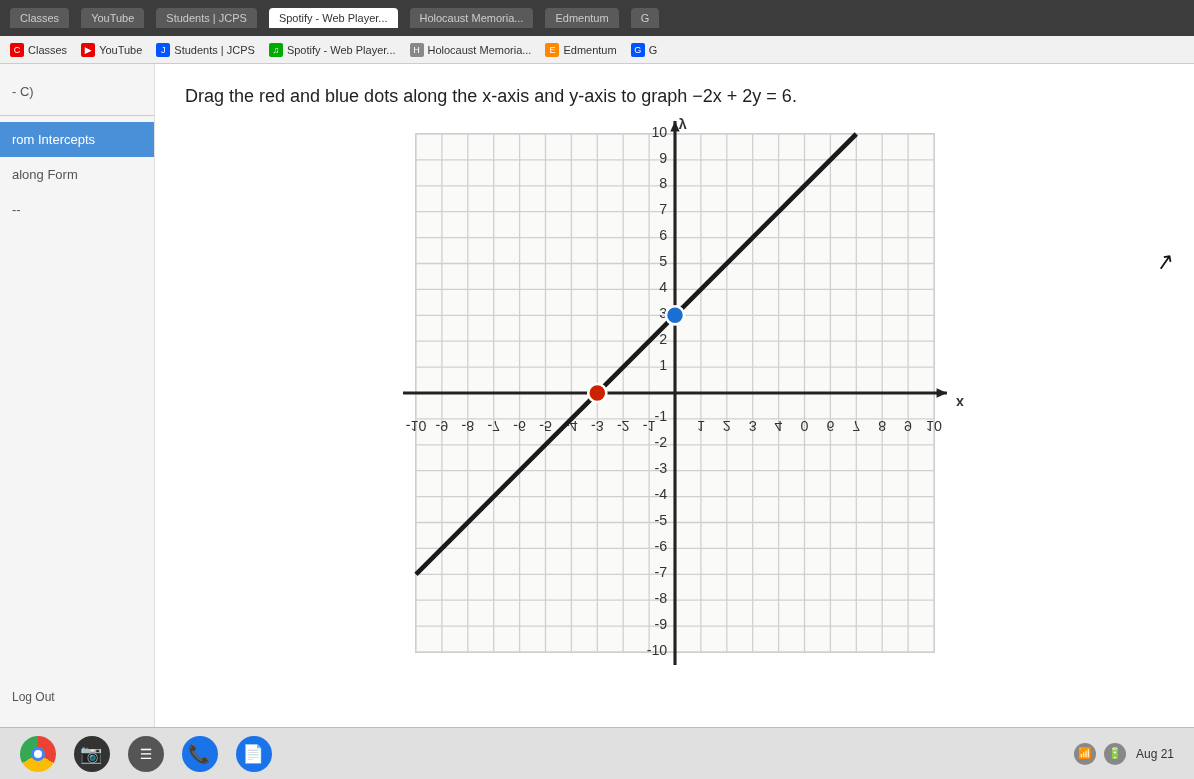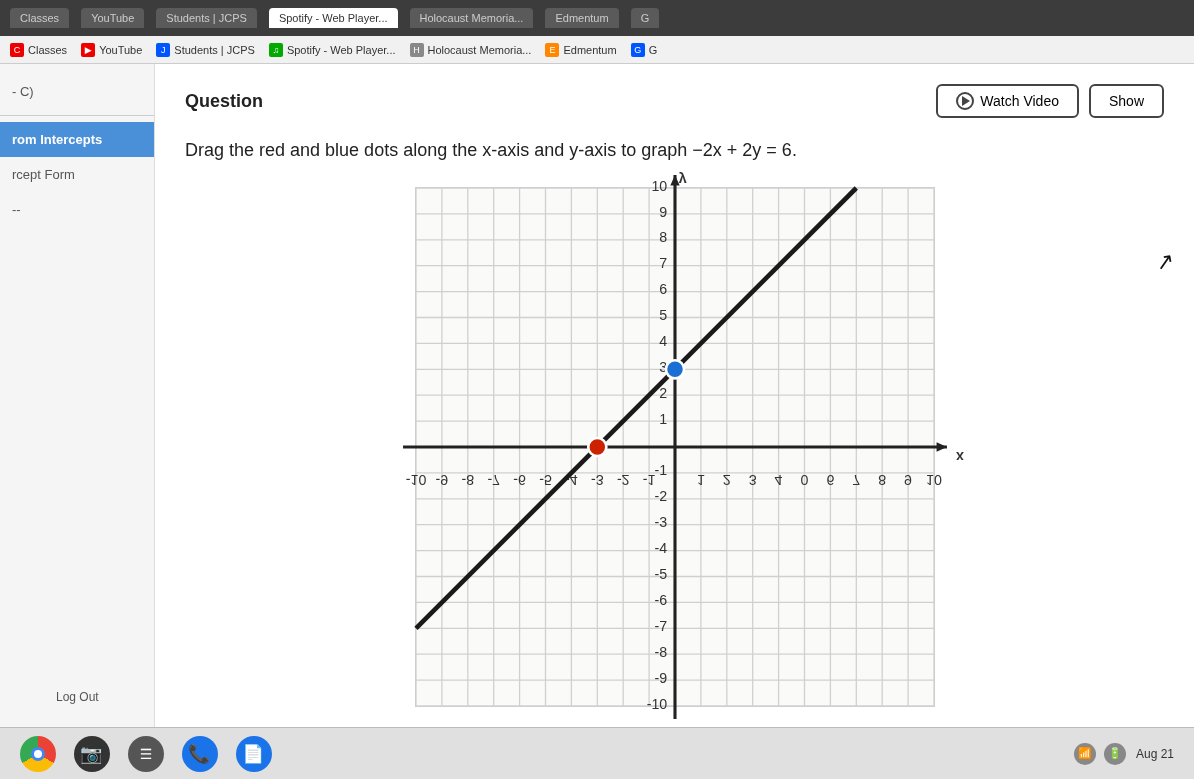--- a/index.html
+++ b/index.html
@@ -89,42 +89,41 @@
     }
     .sidebar-item {
       padding: 10px 12px;
       font-size: 13px;
       color: #333;
       cursor: pointer;
     }
     .sidebar-item.active {
       background: #4a90d9;
       color: #fff;
-      font-weight: bold;
+      font-weight: normal;
     }
     .sidebar-item.label-only {
       color: #555;
     }
     .sidebar-separator {
       height: 1px;
       background: #ccc;
       margin: 6px 0;
     }
     .sidebar-bottom {
       margin-top: auto;
       padding: 12px;
     }
     .logout-btn {
       font-size: 12px;
       color: #555;
       cursor: pointer;
       background: none;
       border: none;
       text-align: right;
-      margin-left: 44px;
     }
 
     
     .content {
       flex: 1;
       background: #fff;
       padding: 20px 30px;
       overflow-y: auto;
       position: relative;
     }
@@ -315,43 +314,31 @@
     <span>G</span>
   </div>
 </div>
 
 <div class="main-area">
 
   <div class="sidebar">
     <div class="sidebar-item label-only">- C)</div>
     <div class="sidebar-separator"></div>
     <div class="sidebar-item active">rom Intercepts</div>
-    <div class="sidebar-item label-only">rcept Form</div>
+    <div class="sidebar-item label-only">along Form</div>
     <div class="sidebar-item label-only">--</div>
     <div class="sidebar-bottom">
       <button class="logout-btn">Log Out</button>
     </div>
   </div>
 
   <div class="content">
 
     <div class="cursor-arrow">↗</div>
 
-    <div class="question-header">
-      <h2 class="question-title">Question</h2>
-      <div class="header-buttons">
-        <button class="btn-watch">
-          <div class="play-circle">
-            <div class="play-triangle"></div>
-          </div>
-          <span>Watch Video</span>
-        </button>
-        <button class="btn-show">Show</button>
-      </div>
-    </div>
 
     <p class="instruction">Drag the red and blue dots along the x-axis and y-axis to graph −2x + 2y = 6.</p>
 
     <div class="graph-container">
       <svg class="graph-svg" width="520" height="520" viewBox="-10 -10 20 20" style="overflow: visible;">
 
         <g>
 
           <line x1="-10" y1="-10" x2="-10" y2="10" stroke="#d0d0d0" stroke-width="0.05"></line>
           <line x1="-9" y1="-10" x2="-9" y2="10" stroke="#d0d0d0" stroke-width="0.05"></line>

